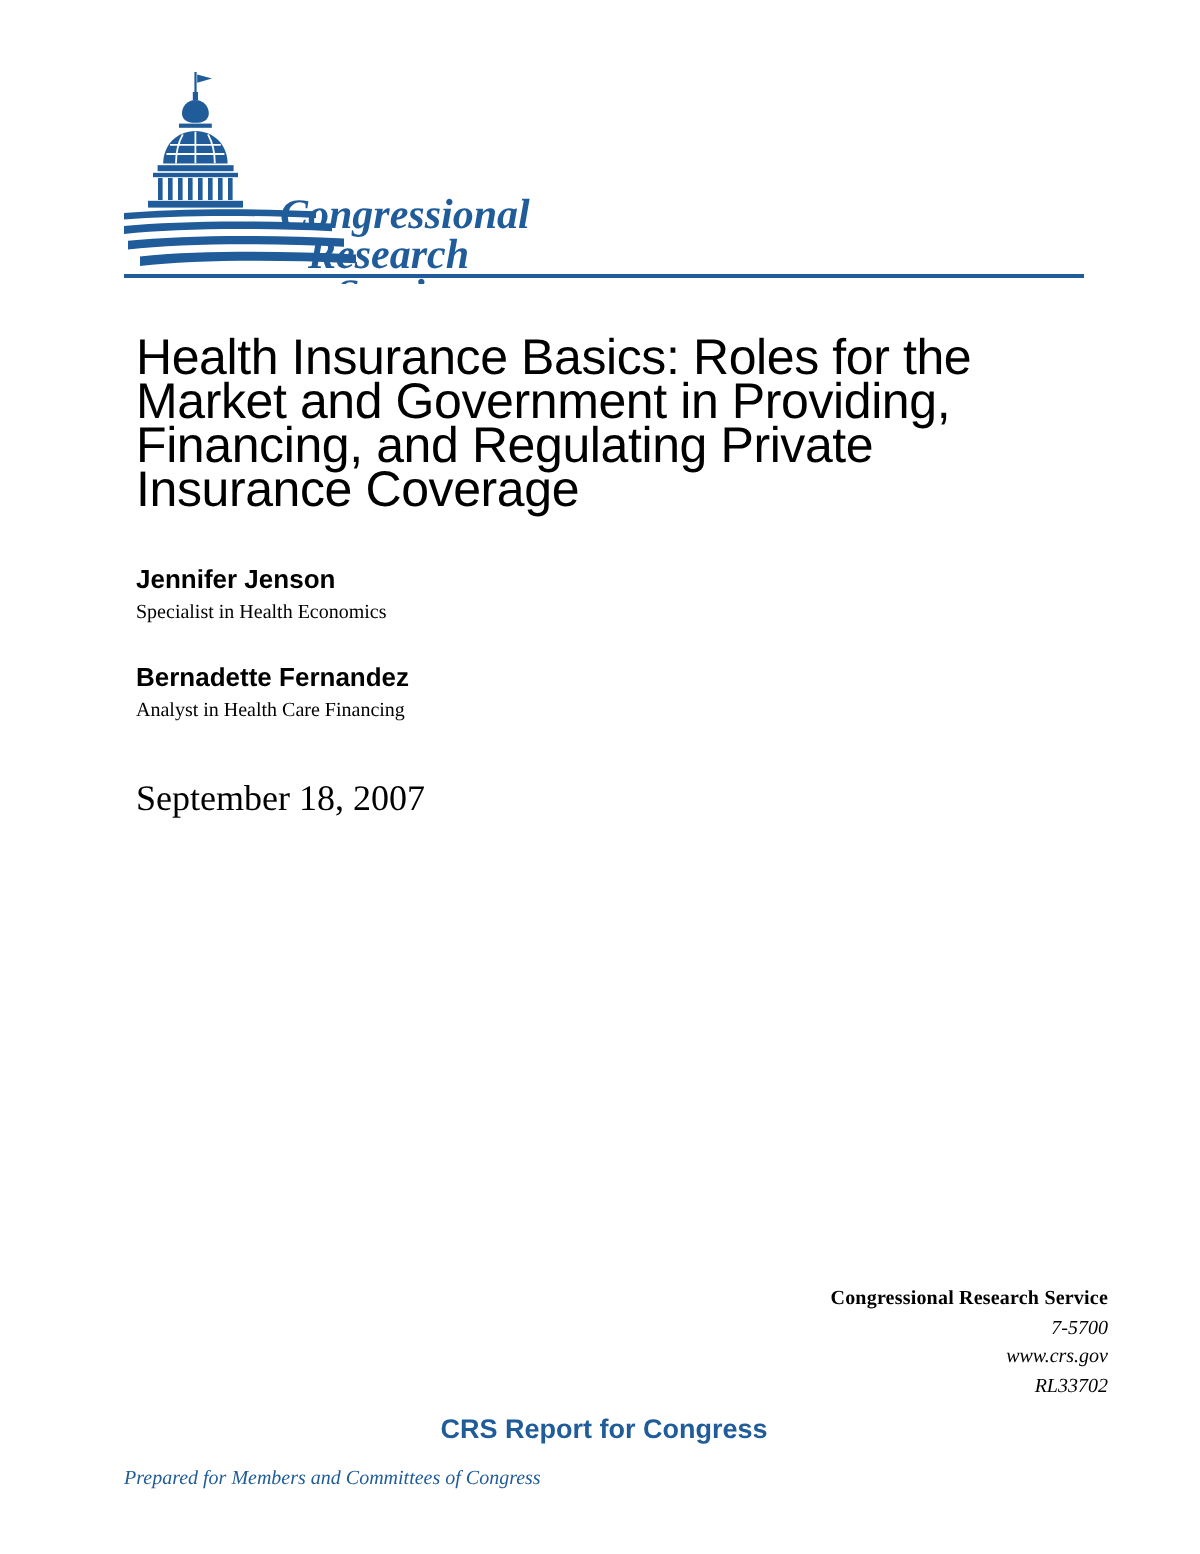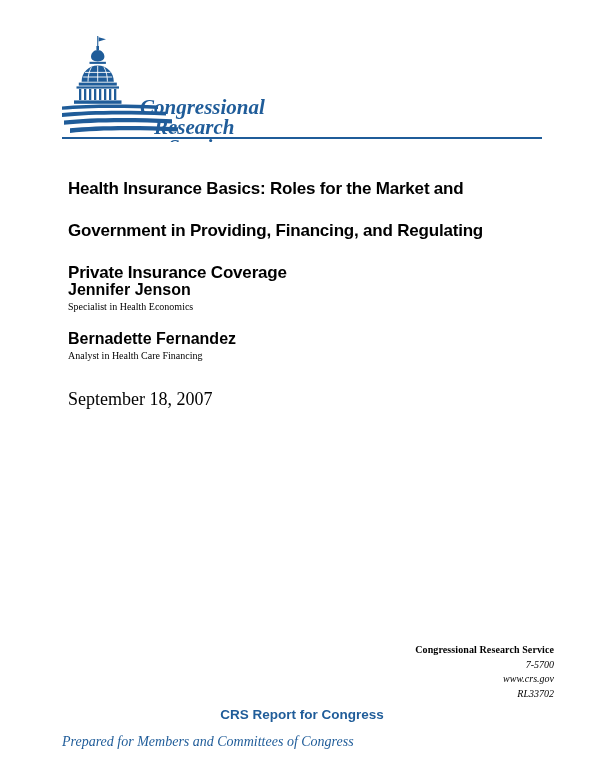--- a/index.html
+++ b/index.html
@@ -46,38 +46,38 @@
     background: #1f5c99;
   }
 
   
   .title {
     position: absolute;
     left: 68px;
     top: 168px;
     width: 470px;
     font-family: "Liberation Sans", sans-serif;
-    font-size: 17px;
-    line-height: 42px;
-    font-weight: 700;
+    font-size: 25px;
+    line-height: 22px;
+    font-weight: 400;
     letter-spacing: -0.2px;
     color: #000;
   }
 
   
   .authors {
     position: absolute;
     left: 68px;
     top: 282px;
     width: 440px;
   }
   .author-block { margin-bottom: 16px; }
   .author-name {
     font-family: "Liberation Sans", sans-serif;
-    font-size: 16px;
+    font-size: 13px;
     font-weight: 700;
     line-height: 16px;
   }
   .author-role {
     font-family: "Liberation Serif", serif;
     font-size: 10px;
     line-height: 17px;
   }
   .doc-date {
     position: absolute;
@@ -131,21 +131,21 @@
     flex: 1 1 auto;
     height: 1.5px;
     background: #1f5c99;
     position: relative;
     top: 1px;
   }
   .crs-footer-sub {
     margin-top: 4px;
     font-family: "Liberation Serif", serif;
     font-style: italic;
-    font-size: 14px;
+    font-size: 10px;
     color: #1f5c99;
   }
 </style>
 </head>
 <body>
 
 <div class="page">
 
   <div class="masthead">
     <div class="logo-wrap">

